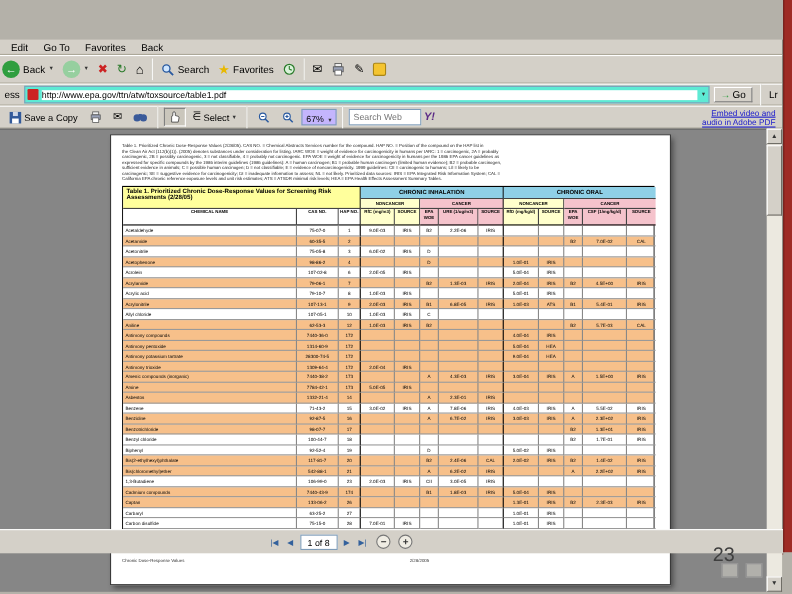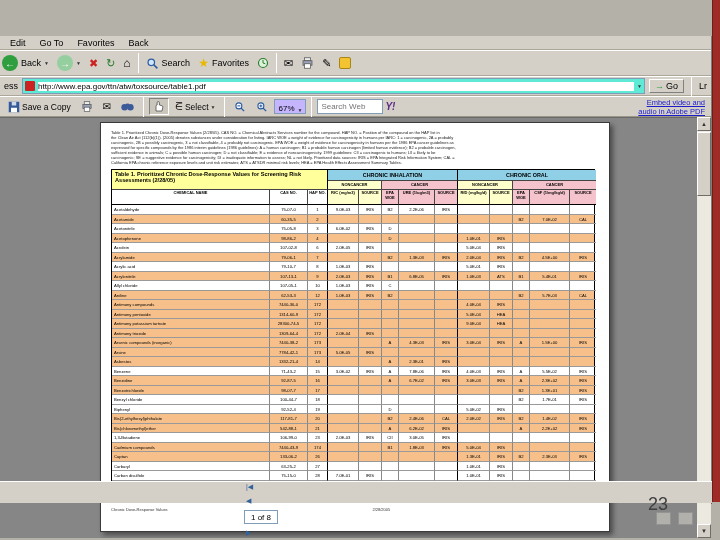--- a/index.html
+++ b/index.html
@@ -73,21 +73,21 @@
   .hrow .hcell:last-child, .trow .cell:last-child { border-right:none; }
 
   .trow { height:9.5px; background:#fff; }
   .trow.hl { background:#f7c08a; }
   .cell { font-size:4.2px; line-height:9px; text-align:center; border-right:1px solid #888; border-bottom:1px solid #999; overflow:hidden; white-space:nowrap; }
   .cell.name { text-align:left; padding-left:2px; }
 
   .pfooter { display:flex; justify-content:space-between; margin-top:6px; font-size:4px; color:#333; width:484px; }
 
   
-  .statusbar { position:absolute; left:0; bottom:0; width:712px; height:22px; background:#d4d0c8; border-top:1px solid #fff; display:flex; align-items:flex-start; gap:4px; padding-left:244px;flex-direction:column; }
+  .statusbar { position:absolute; left:0; bottom:0; width:712px; height:22px; background:#d4d0c8; border-top:1px solid #fff; display:flex; align-items:center; gap:4px; padding-left:244px; }
   .nav-btn { font-size:7px; color:#33619c; padding:1px 2px; }
   .page-box { background:#fff; border:1px solid #7f9db9; font-size:8px; padding:0 6px; height:14px; line-height:13px; }
   .round-btn { width:13px; height:13px; border-radius:50%; border:1px solid #777; background:#efece3; font-size:9px; font-weight:bold; color:#333; text-align:center; line-height:11px; margin-left:3px; }
 </style>
 </head>
 <body>
 
 <div class="browser">
 
   <div class="menubar">

